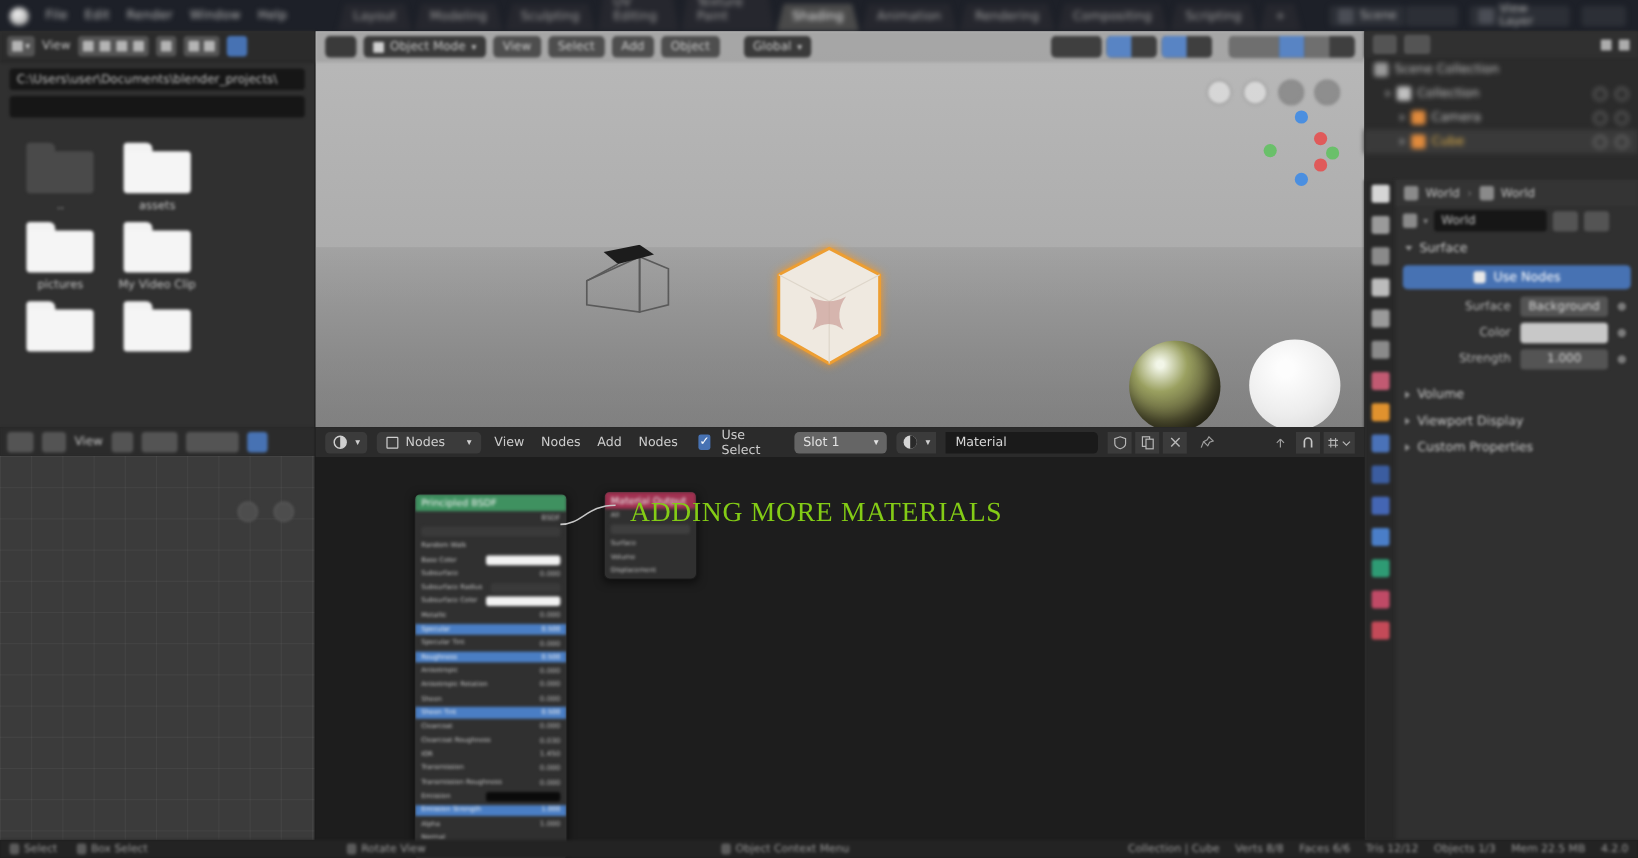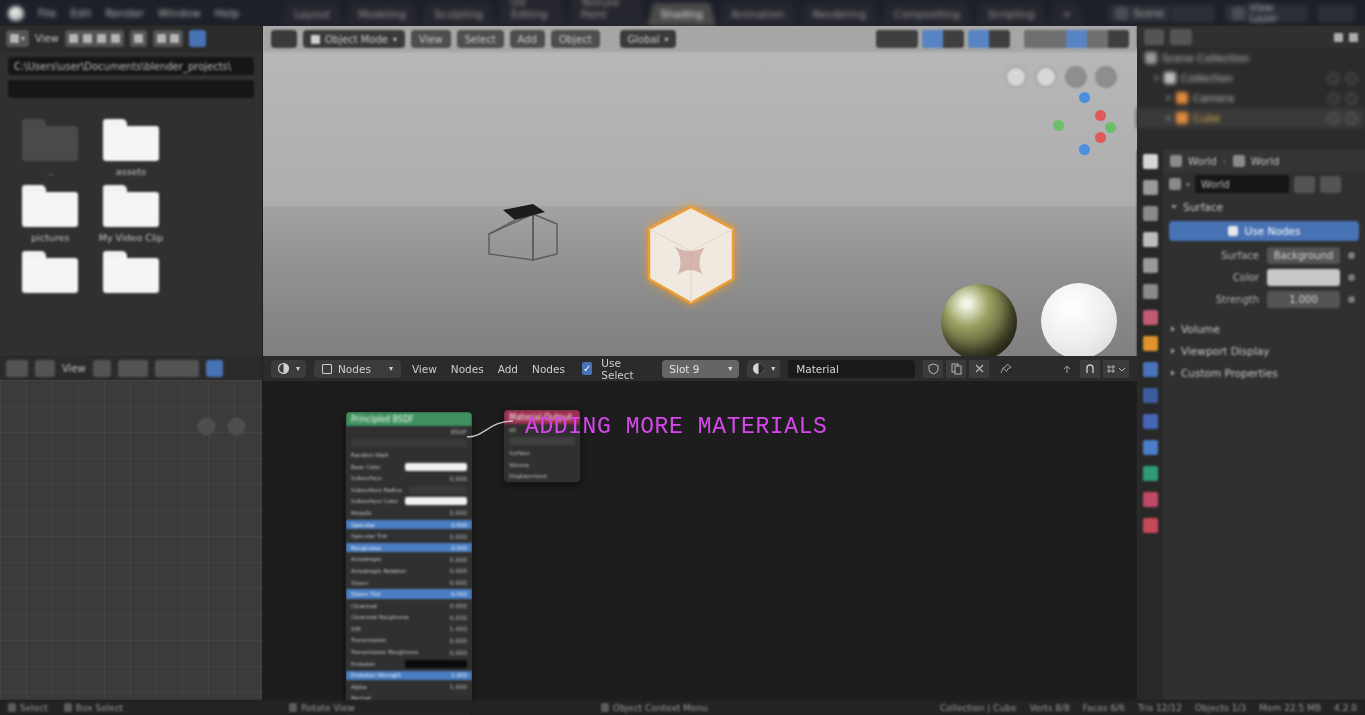--- a/index.html
+++ b/index.html
@@ -138,21 +138,21 @@
   .node-head.bsdf { background: #3f9160; }
   .node-head.out { background: #a03050; }
   .nrow { height: 11.6px; display: flex; align-items: center; padding: 0 5px; gap: 4px; font-size: 6.5px; color: #c6c6c6; }
   .nfield { flex: 1; height: 8px; background: #545454; border-radius: 2px; }
   .nfield.white { background: #f2f2f2; }
   .nfield.blue { background: #4a7ec4; }
   .nfield.black { background: #0a0a0a; }
   .nval { font-size: 6px; color: #bdbdbd; margin-left: auto; }
 
   
-  #caption { position: absolute; left: 845px; top: 389px; font-size: 23px; letter-spacing: .6px; color: #d946ef; font-family: Liberation Mono, monospace; font-weight: 300; white-space: nowrap; }
+  #caption { position: absolute; left: 845px; top: 389px; font-size: 23px; letter-spacing: .6px; color: #84cc16; font-family: Liberation Serif, serif; font-weight: 300; white-space: nowrap; }
 
   
   #statusbar { position: absolute; left: 0; bottom: 0; width: 1365px; height: 15px; background: #232323; display: flex; align-items: center; gap: 16px; padding: 0 8px; font-size: 9px; color: #9a9a9a; }
   .st-i { display: flex; align-items: center; gap: 4px; }
   .st-m { width: 8px; height: 9px; border-radius: 2px; background: #5b5b5b; }
   #st-right { margin-left: auto; display: flex; gap: 13px; }
 </style>
 </head>
 <body>
 
@@ -474,21 +474,21 @@
     </div>
     <span class="sh-menu">View</span>
     <span class="sh-menu">Nodes</span>
     <span class="sh-menu">Add</span>
     <span class="sh-menu">Nodes</span>
     <div style="display:flex;align-items:center;gap:6px;margin-left:6px">
       <span class="sh-check">✓</span>
       <span class="sh-menu">Use Select</span>
     </div>
     <div class="sh-slot" style="margin-left:6px">
-      <span>Slot 9</span>
+      <span>Slot 1</span>
       <span style="font-size:8px">▾</span>
     </div>
     <div class="sh-pill" style="padding:0 5px;border-radius:4px 0 0 4px">
       <svg width="13" height="13" viewBox="0 0 13 13">
           <circle cx="6.5" cy="6.5" r="5.5" fill="#d6d6d6"></circle>
           <path d="M6.5,1 A5.5,5.5 0 0,1 6.5,12 Z" fill="#2a2a2a"></path>
         </svg>
       <span style="font-size:8px">▾</span>
     </div>
     <div class="sh-name">Material</div>

